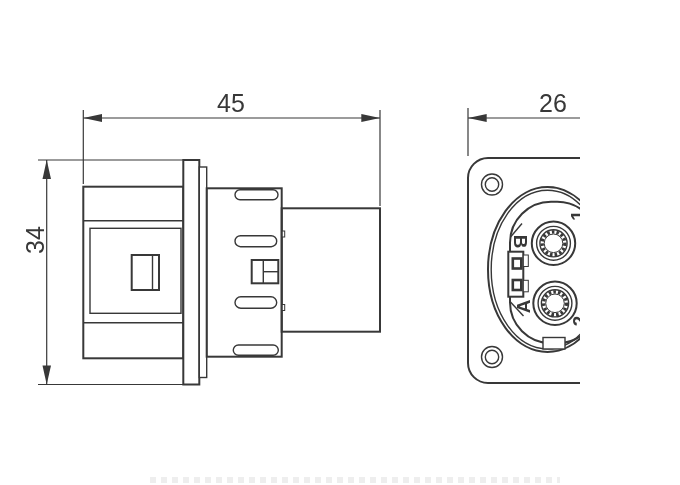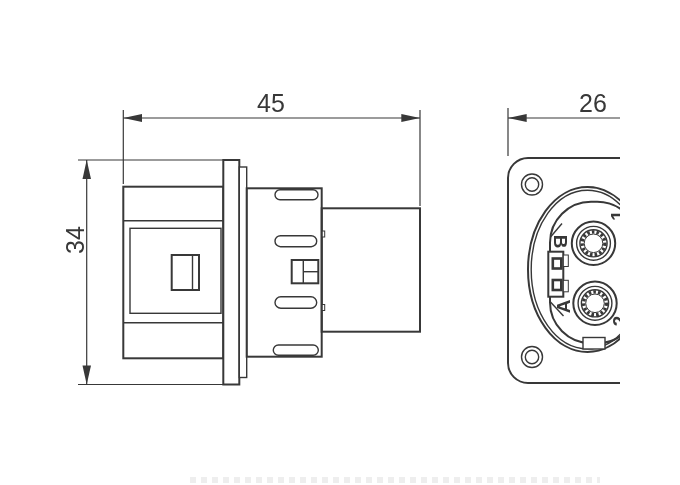--- a/index.html
+++ b/index.html
@@ -1,21 +1,20 @@
 <!DOCTYPE html>
 <html style="--line: #383838; --bg: #ffffff;"><head>
 <meta charset="utf-8">
 <style>
   :root { --line:#383838; --bg:#ffffff; }
   html,body { margin:0; padding:0; background:#fff; }
   #stage {
     position:relative; width:580px; height:485px;
     background:var(--bg,#fff); overflow:hidden;
     font-family:"Liberation Sans", sans-serif;
-    margin-left:40px;
   }
   svg { position:absolute; left:0; top:0; }
   svg .s     { fill:none; stroke:var(--line,#383838); stroke-width:2; }
   svg .w     { fill:#fff; }
   svg .thin  { stroke-width:1.4; }
   svg .hair  { stroke-width:1; }
   svg .dim   { fill:none; stroke:var(--line,#383838); stroke-width:1.2; }
   svg .arrow { fill:var(--line,#383838); stroke:none; }
   svg .teeth { fill:none; stroke:var(--line,#383838); stroke-width:3.4; stroke-dasharray:2.6 2.1; }
   svg .pin   { fill:#fff; stroke:var(--line,#383838); stroke-width:2.6; }

